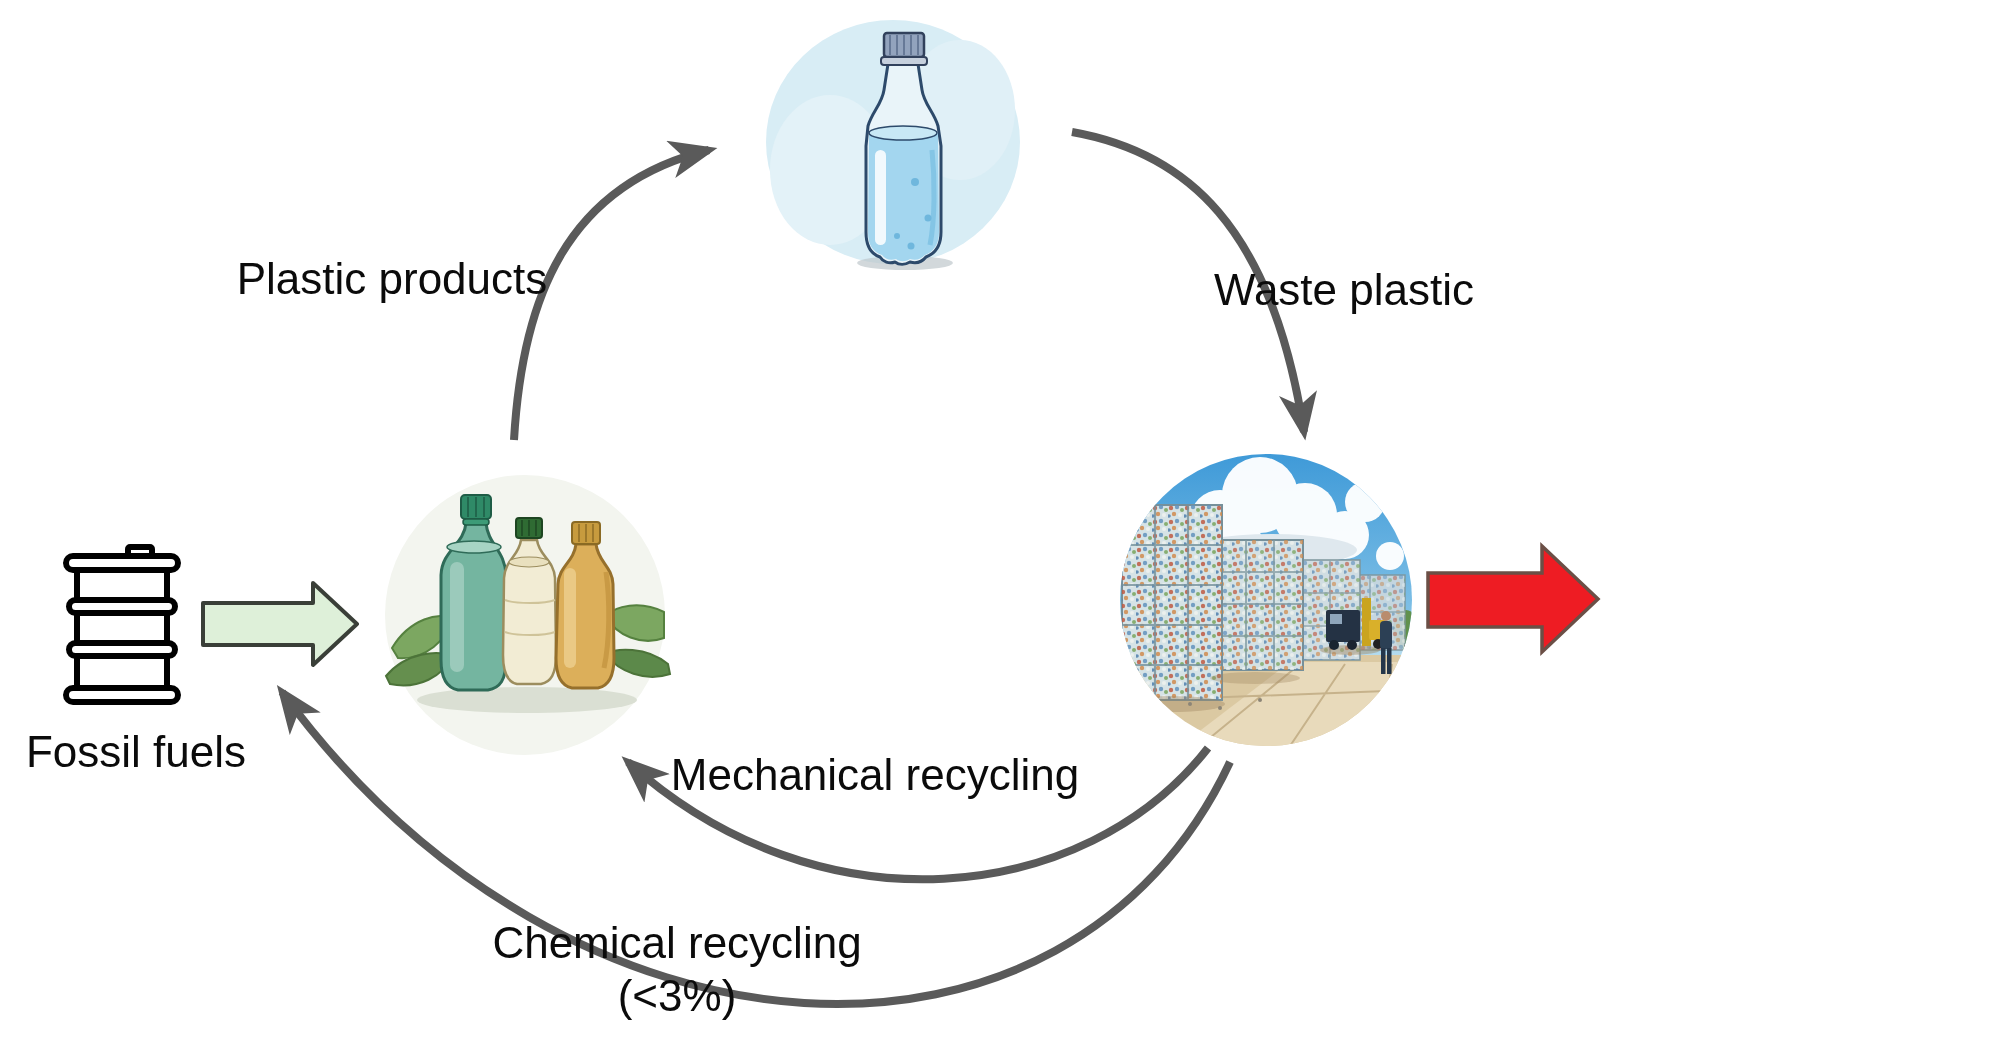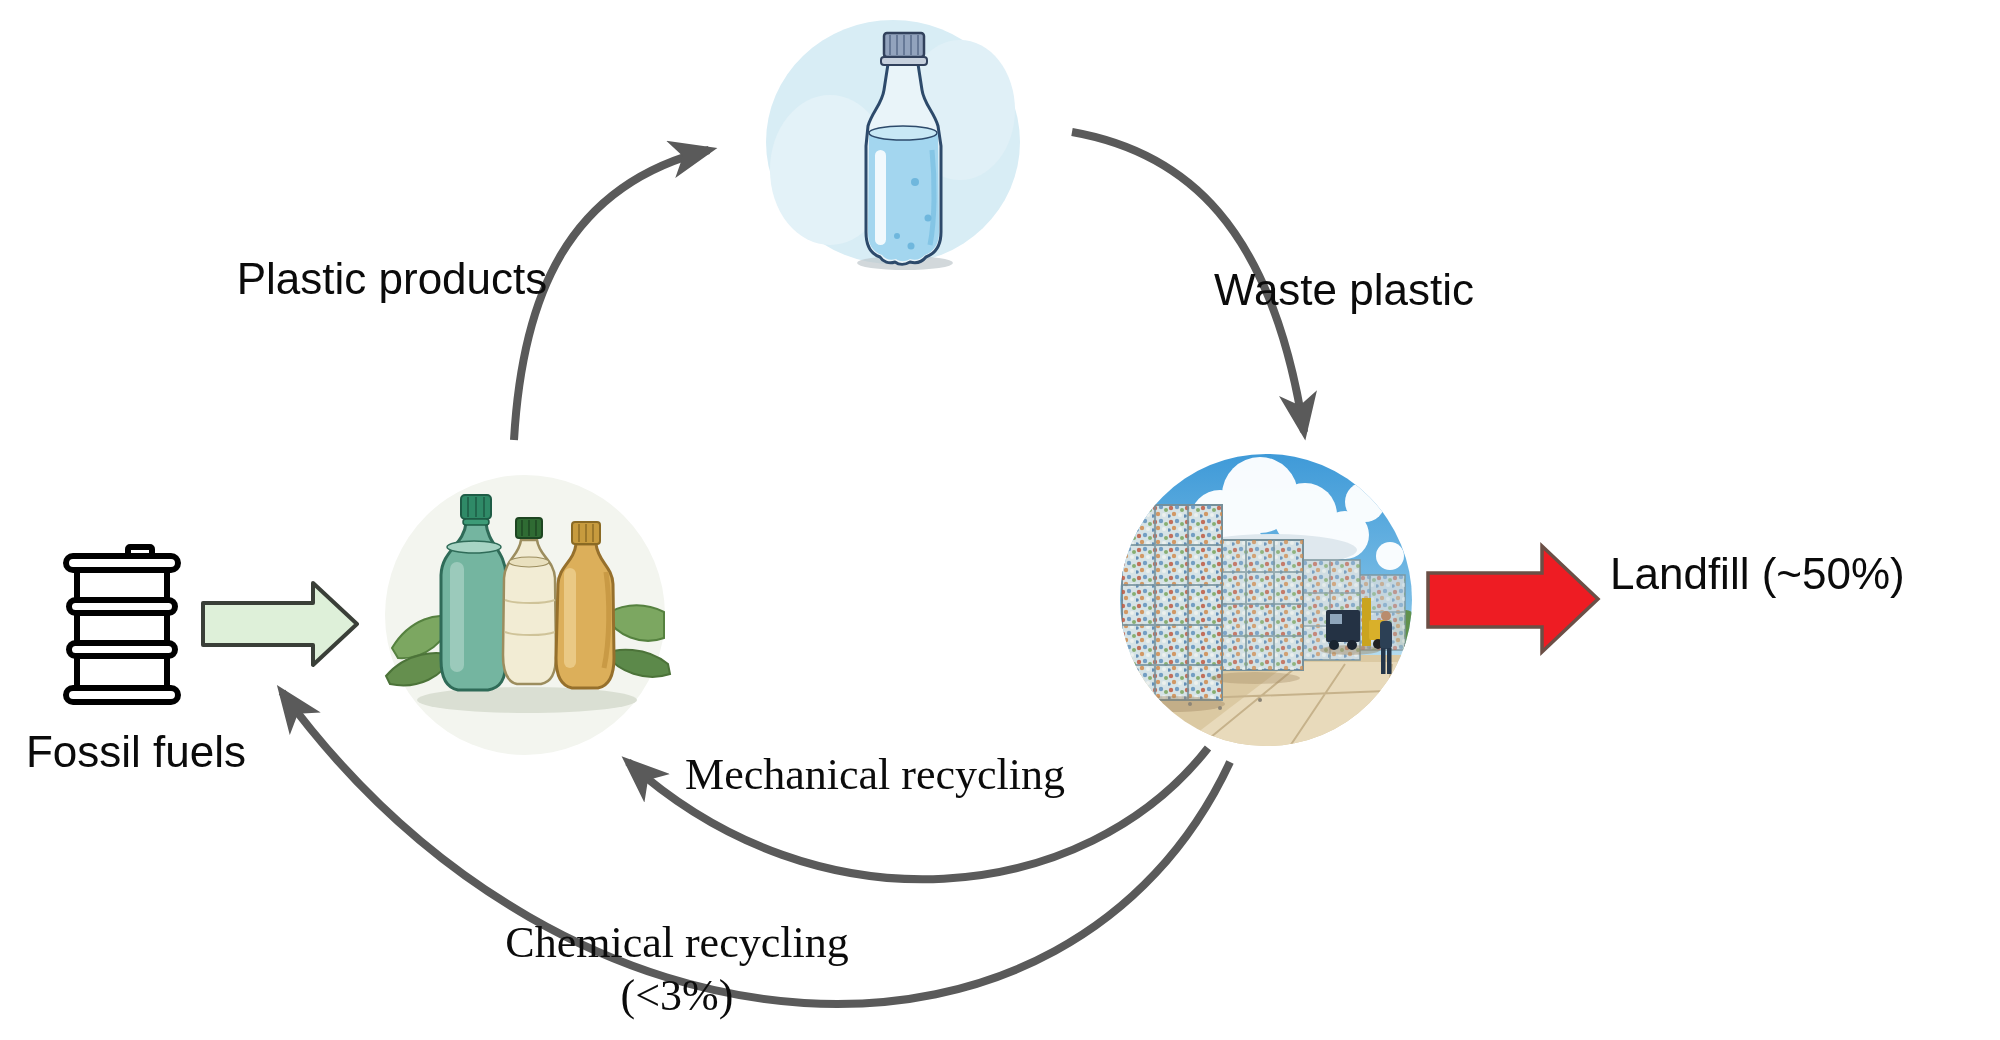--- a/index.html
+++ b/index.html
@@ -13,21 +13,21 @@
   }
   .layer{position:absolute;inset:0;}
   .lbl{
     position:absolute;
     font-size:44px;
     line-height:53px;
     white-space:nowrap;
     color:#0b0b0b;
   }
   .center-xy{transform:translate(-50%,-50%);}
-  .center-x{transform:translateX(-50%);text-align:center;font-family:Liberation Serif, serif;}
+  .center-x{transform:translateX(-50%);text-align:center;}
 </style>
 </head>
 <body>
 
 <div class="canvas">
 
   <svg class="layer" viewBox="0 0 2000 1040">
     <defs>
       <marker id="ah" viewBox="0 0 10 8" refX="8.2" refY="4" markerWidth="6" markerHeight="4.8" orient="auto">
         <path d="M0,0 L10,4 L0,8 L2.6,4 Z" fill="#5a5a5a"></path>
@@ -204,21 +204,20 @@
     <polygon points="1428,573 1542,573 1542,546 1598,599 1542,652 1542,627 1428,627" fill="#ee1c23" stroke="#6b4f46" stroke-width="3.5" stroke-linejoin="miter"></polygon>
   </svg>
 
   <div class="lbl center-xy" style="left:392px;top:278px;">Plastic products</div>
 
   <div class="lbl center-xy" style="left:1344px;top:289px;">Waste plastic</div>
 
   <div class="lbl center-xy" style="left:136px;top:751px;text-align:right;">Fossil fuels</div>
 
   <div class="lbl" style="left:1610px;top:547px;">
-    <div>Landfill (~50%)</div>
   </div>
 
   <div class="lbl center-x" style="left:875px;top:748px;">
     <div>Mechanical recycling</div>
   </div>
 
   <div class="lbl center-x" style="left:677px;top:916px;">
     <div>Chemical recycling</div>
     <div>(&lt;3%)</div>
   </div>

